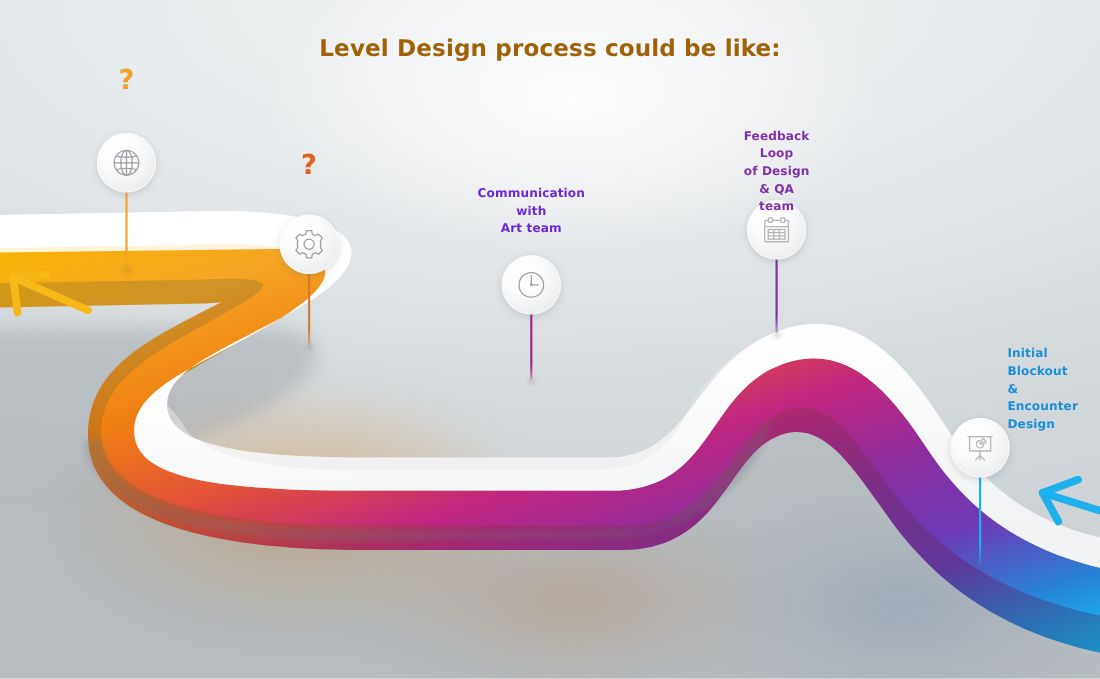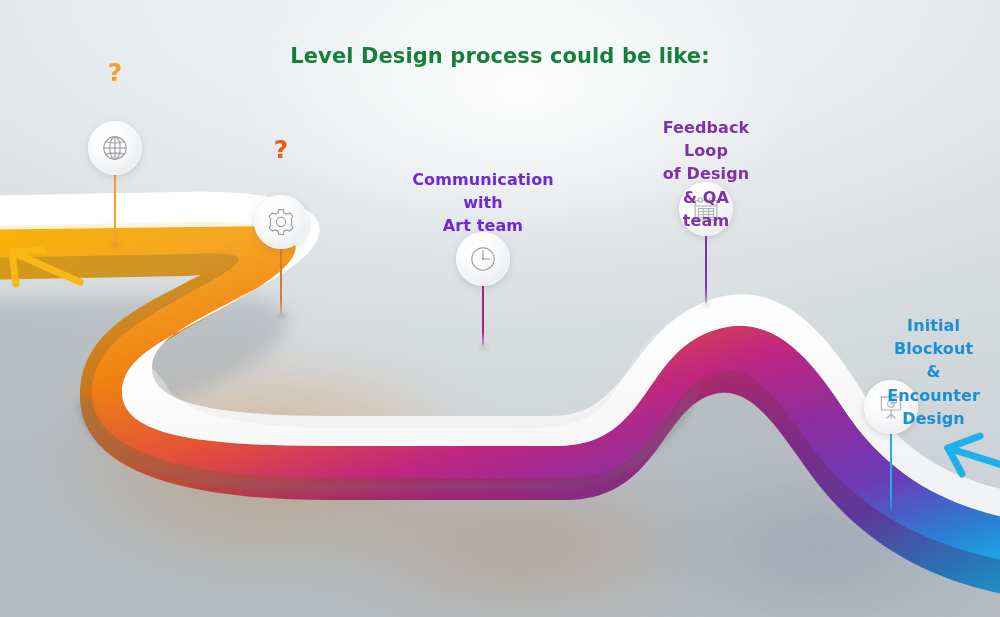--- a/index.html
+++ b/index.html
@@ -55,25 +55,25 @@
   
   #road-svg {
     position: absolute;
     left: 0; top: 0;
     width: 1000px; height: 617px;
   }
 
   
   .title {
     position: absolute;
-    left: 0; right: 0; top: 44px;
+    left: 0; right: 0; top: 32px;
     text-align: center;
     font-size: 21px;
     font-weight: bold;
-    color: #15803d;
+    color: #a16207;
     letter-spacing: 0.1px;
   }
 
   
   .marker {
     position: absolute;
     width: 0; height: 0;
   }
   .stem {
     position: absolute;
@@ -98,28 +98,28 @@
     border-radius: 50%;
     background: radial-gradient(68% 68% at 38% 32%, #ffffff 0%, #fbfbfc 48%, #eceef0 100%);
     box-shadow: 0 2px 7px rgba(110,115,120,0.26), 0 0 0 1px rgba(255,255,255,0.5) inset;
     display: flex;
     align-items: center;
     justify-content: center;
   }
   .badge svg { display: block; }
   .label {
     position: absolute;
-    font-size: 16px;
+    font-size: 11px;
     font-weight: bold;
     line-height: 1.45;
     white-space: pre-line;
     letter-spacing: 0.1px;
   }
   .label.center { transform: translateX(-50%); text-align: center; }
-  .label.right  { transform: translateX(-100%); text-align: center; }
+  .label.right  { transform: translateX(-100%); text-align: left; }
   .qmark {
     position: absolute;
     font-size: 25px;
     font-weight: bold;
     transform: translateX(-50%);
   }
 
   
   .arrow-svg { position: absolute; }
 </style>

